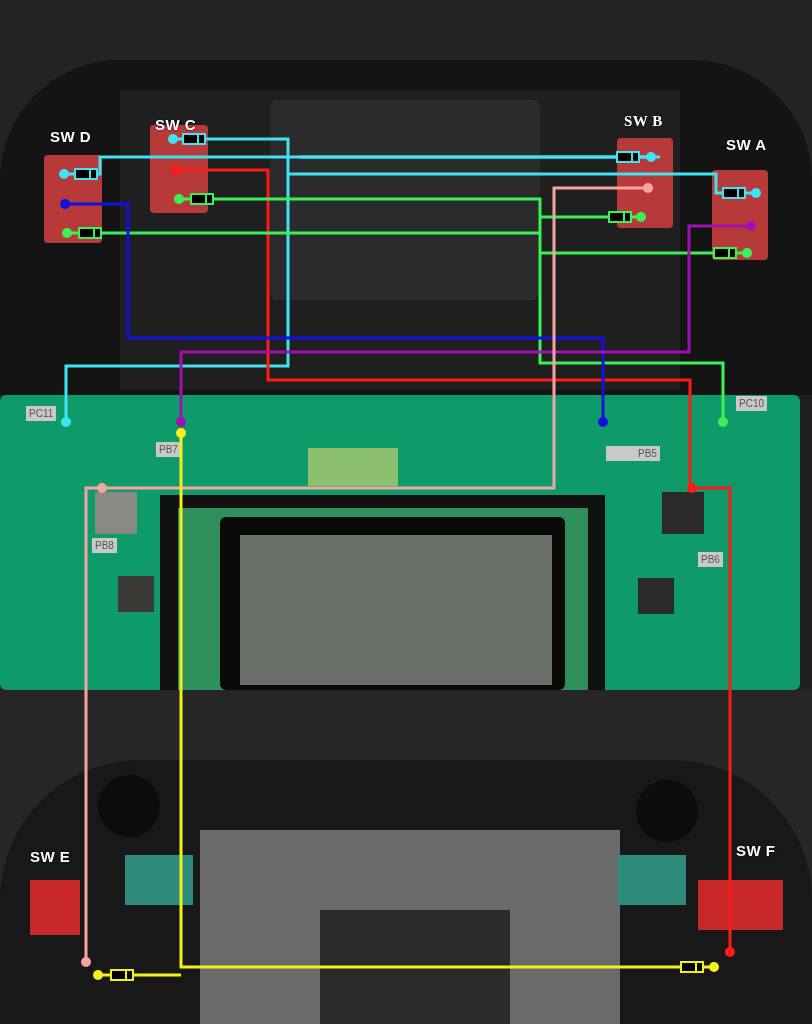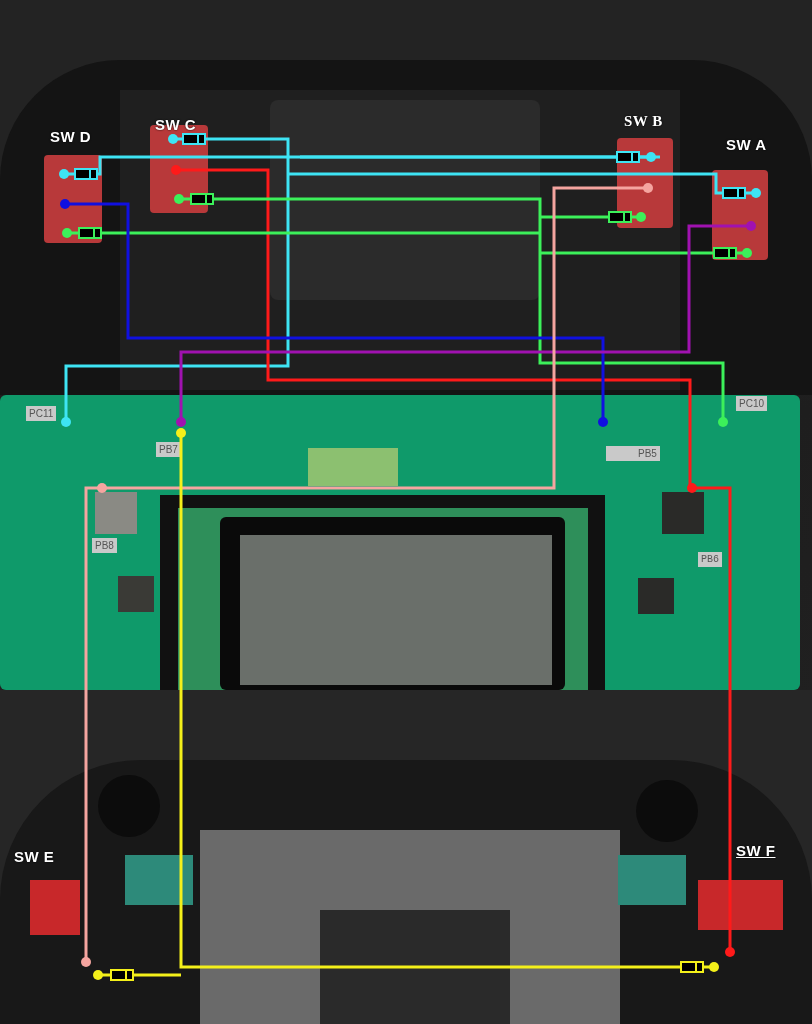--- a/index.html
+++ b/index.html
@@ -44,29 +44,29 @@
   <div class="bg" style="left:636px;top:780px;width:62px;height:62px;background:#0c0c0c;border-radius:50%;"></div>
   <div class="bg" style="left:125px;top:855px;width:68px;height:50px;background:#2d8a7a;"></div>
   <div class="bg" style="left:618px;top:855px;width:68px;height:50px;background:#2d8a7a;"></div>
   <div class="bg" style="left:30px;top:880px;width:50px;height:55px;background:#c8282a;"></div>
   <div class="bg" style="left:698px;top:880px;width:85px;height:50px;background:#c8282a;"></div>
 
   <div class="label" style="left:50px;top:128px;">SW D</div>
   <div class="label" style="left:155px;top:116px;">SW C</div>
   <div class="label" style="left:624px;top:113px;font-family:Liberation Serif, serif;">SW B</div>
   <div class="label" style="left:726px;top:136px;">SW A</div>
-  <div class="label" style="left:14px;top:848px;">SW E</div>
-  <div class="label" style="left:736px;top:842px;text-decoration:underline;">SW F</div>
+  <div class="label" style="left:30px;top:848px;">SW E</div>
+  <div class="label" style="left:736px;top:842px;">SW F</div>
 
   <div class="pin" style="left:26px;top:406px;">PC11</div>
   <div class="pin" style="left:156px;top:442px;">PB7</div>
   <div class="pin" style="left:606px;top:446px;padding-left:32px;">PB5</div>
   <div class="pin" style="left:736px;top:396px;">PC10</div>
   <div class="pin" style="left:92px;top:538px;">PB8</div>
-  <div class="pin" style="left:698px;top:552px;font-family:Liberation Mono, monospace;">PB6</div>
+  <div class="pin" style="left:698px;top:552px;">PB6</div>
 
   <svg width="812" height="1024">
     <defs>
       <g id="res">
           <rect x="-11" y="-5" width="22" height="10" fill="#000" stroke-width="2"></rect>
           <line x1="4" y1="-5" x2="4" y2="5" stroke-width="2"></line>
         </g>
     </defs>
     <g fill="none" stroke-width="3">
 

